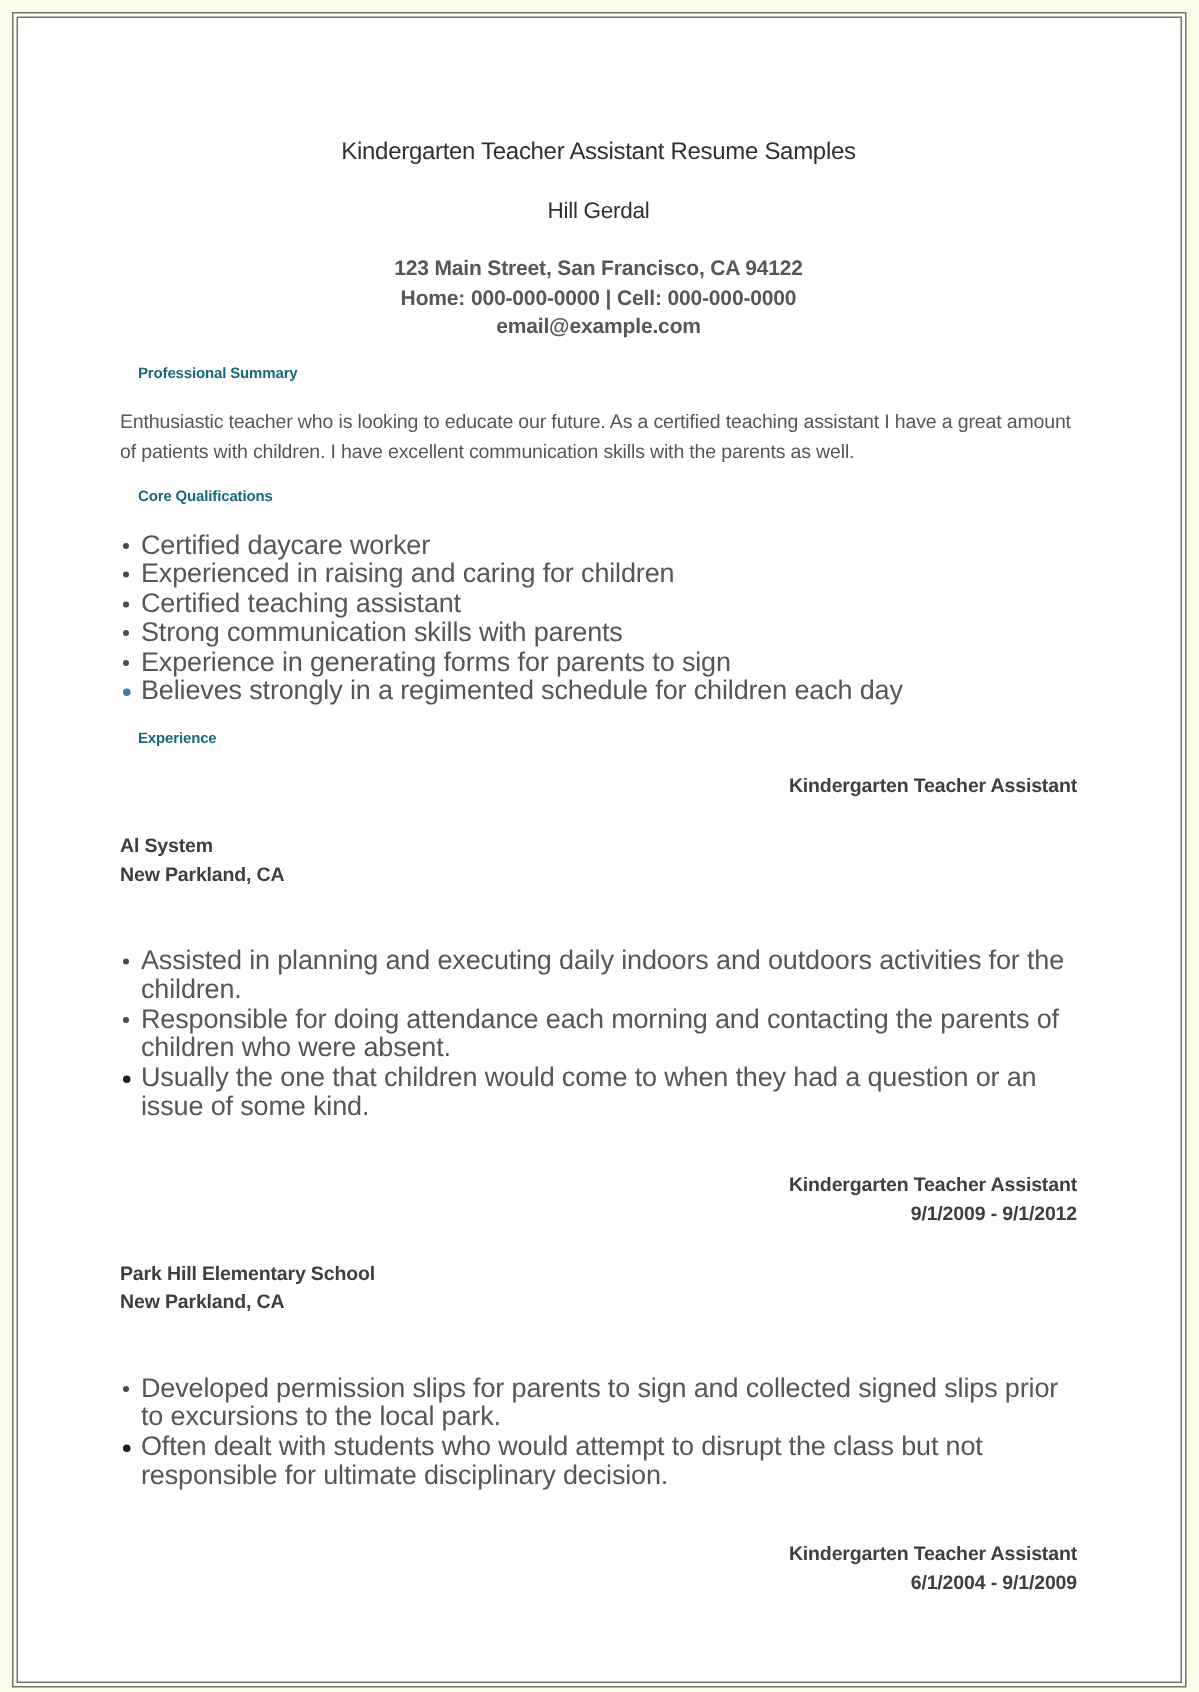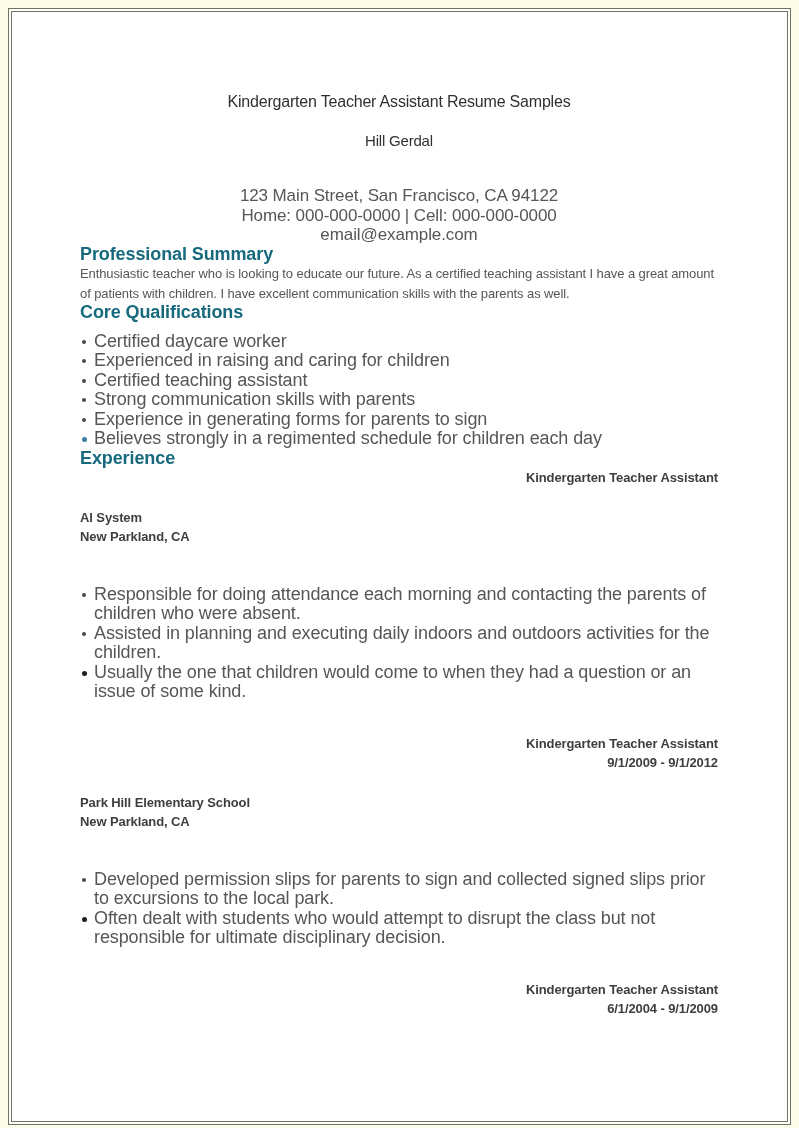--- a/index.html
+++ b/index.html
@@ -45,29 +45,30 @@
   }
   .candidate-name{
     margin:21px 0 0 0;
     font-size:15px;
     font-weight:400;
     letter-spacing:-0.2px;
     color:var(--title-text);
     line-height:18px;
   }
   .contact{
-    margin-top:36px;
-    font-size:17px;
+    margin-top:19px;
+    font-size:14px;
     color:var(--body-text);
     line-height:19.5px;
     letter-spacing:-0.1px;
+    font-weight:bold;
   }
   .section-heading{
-    margin:0;
-    font-size:18px;
+    margin:12px;
+    font-size:10px;
     font-weight:700;
     color:var(--heading-teal);
     line-height:19.5px;
     letter-spacing:-0.1px;
   }
   .body-text{
     margin:0;
     font-size:13px;
     color:var(--body-text);
     line-height:19.5px;
@@ -154,22 +155,22 @@
 
       <div class="job">
         <div class="job-head">
           <p class="job-title">Kindergarten Teacher Assistant</p>
         </div>
         <div class="job-org">
           <p class="job-company">Al System</p>
           <p class="job-location">New Parkland, CA</p>
         </div>
         <ul class="bullets">
+          <li>Assisted in planning and executing daily indoors and outdoors activities for the children.</li>
           <li>Responsible for doing attendance each morning and contacting the parents of children who were absent.</li>
-          <li>Assisted in planning and executing daily indoors and outdoors activities for the children.</li>
           <li class="dark-dot">Usually the one that children would come to when they had a question or an issue of some kind.</li>
         </ul>
       </div>
 
       <div class="job">
         <div class="job-head">
           <p class="job-title">Kindergarten Teacher Assistant</p>
           <p class="job-dates">9/1/2009 - 9/1/2012</p>
         </div>
         <div class="job-org">

